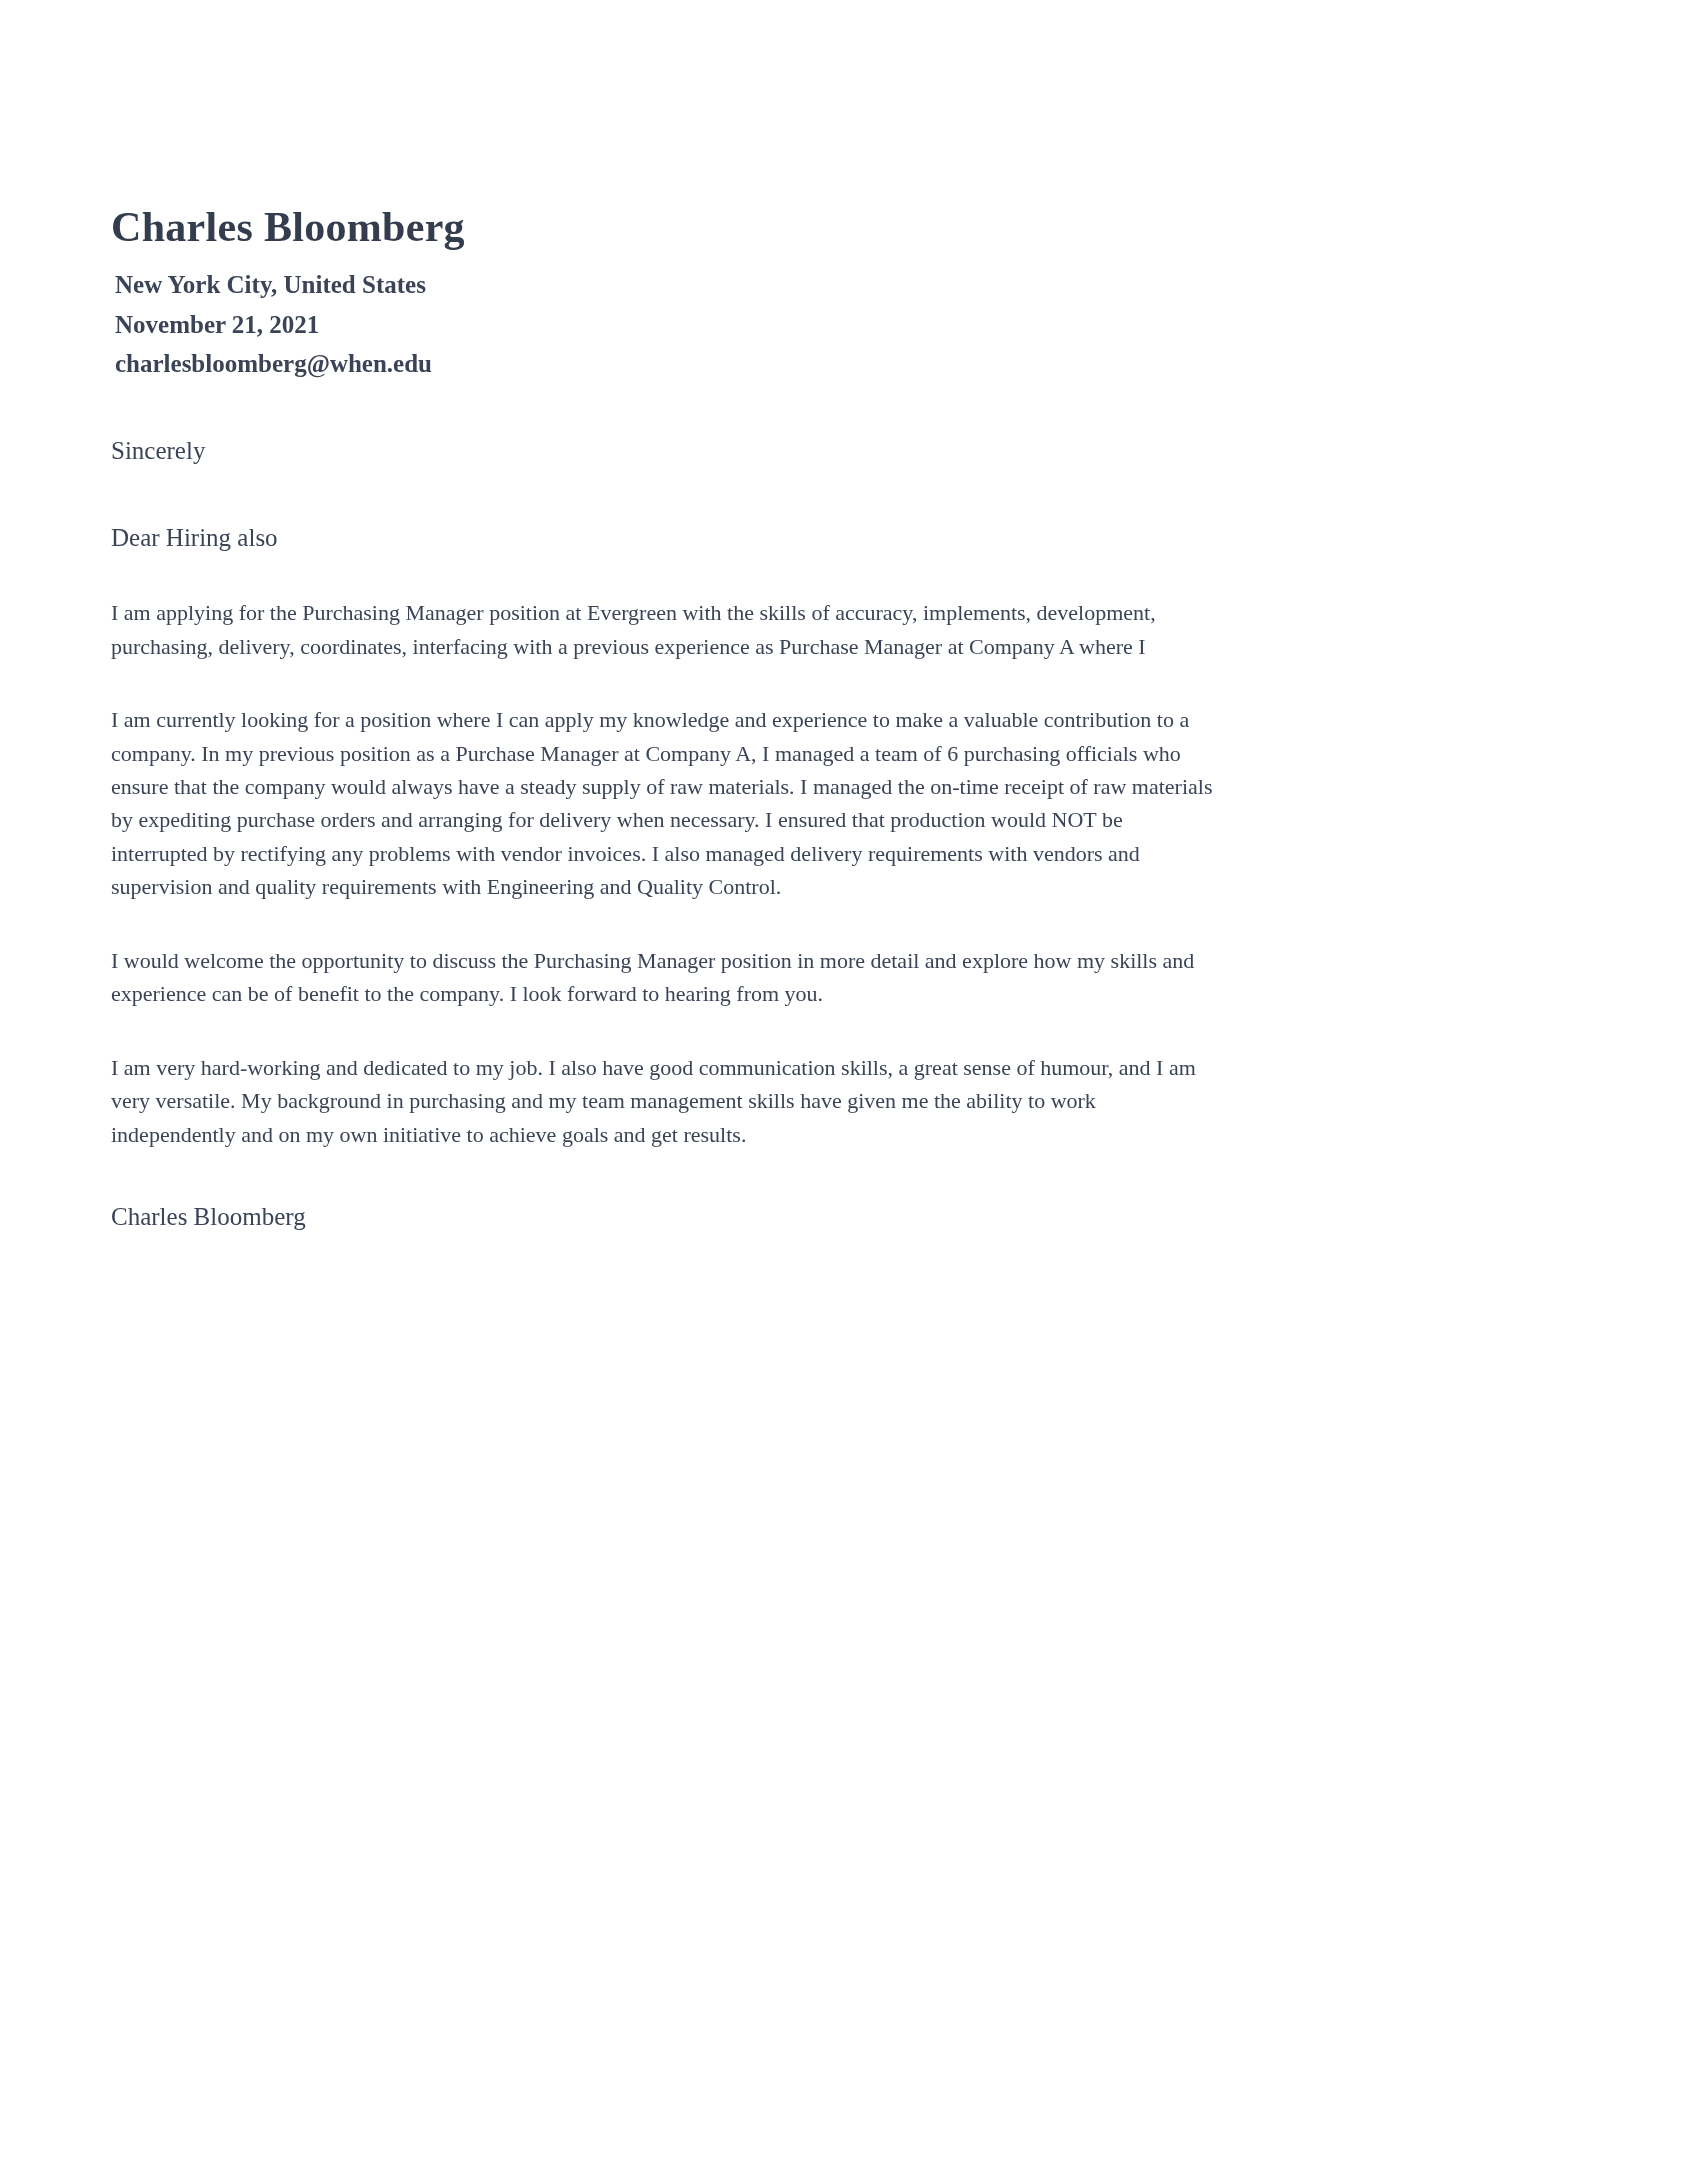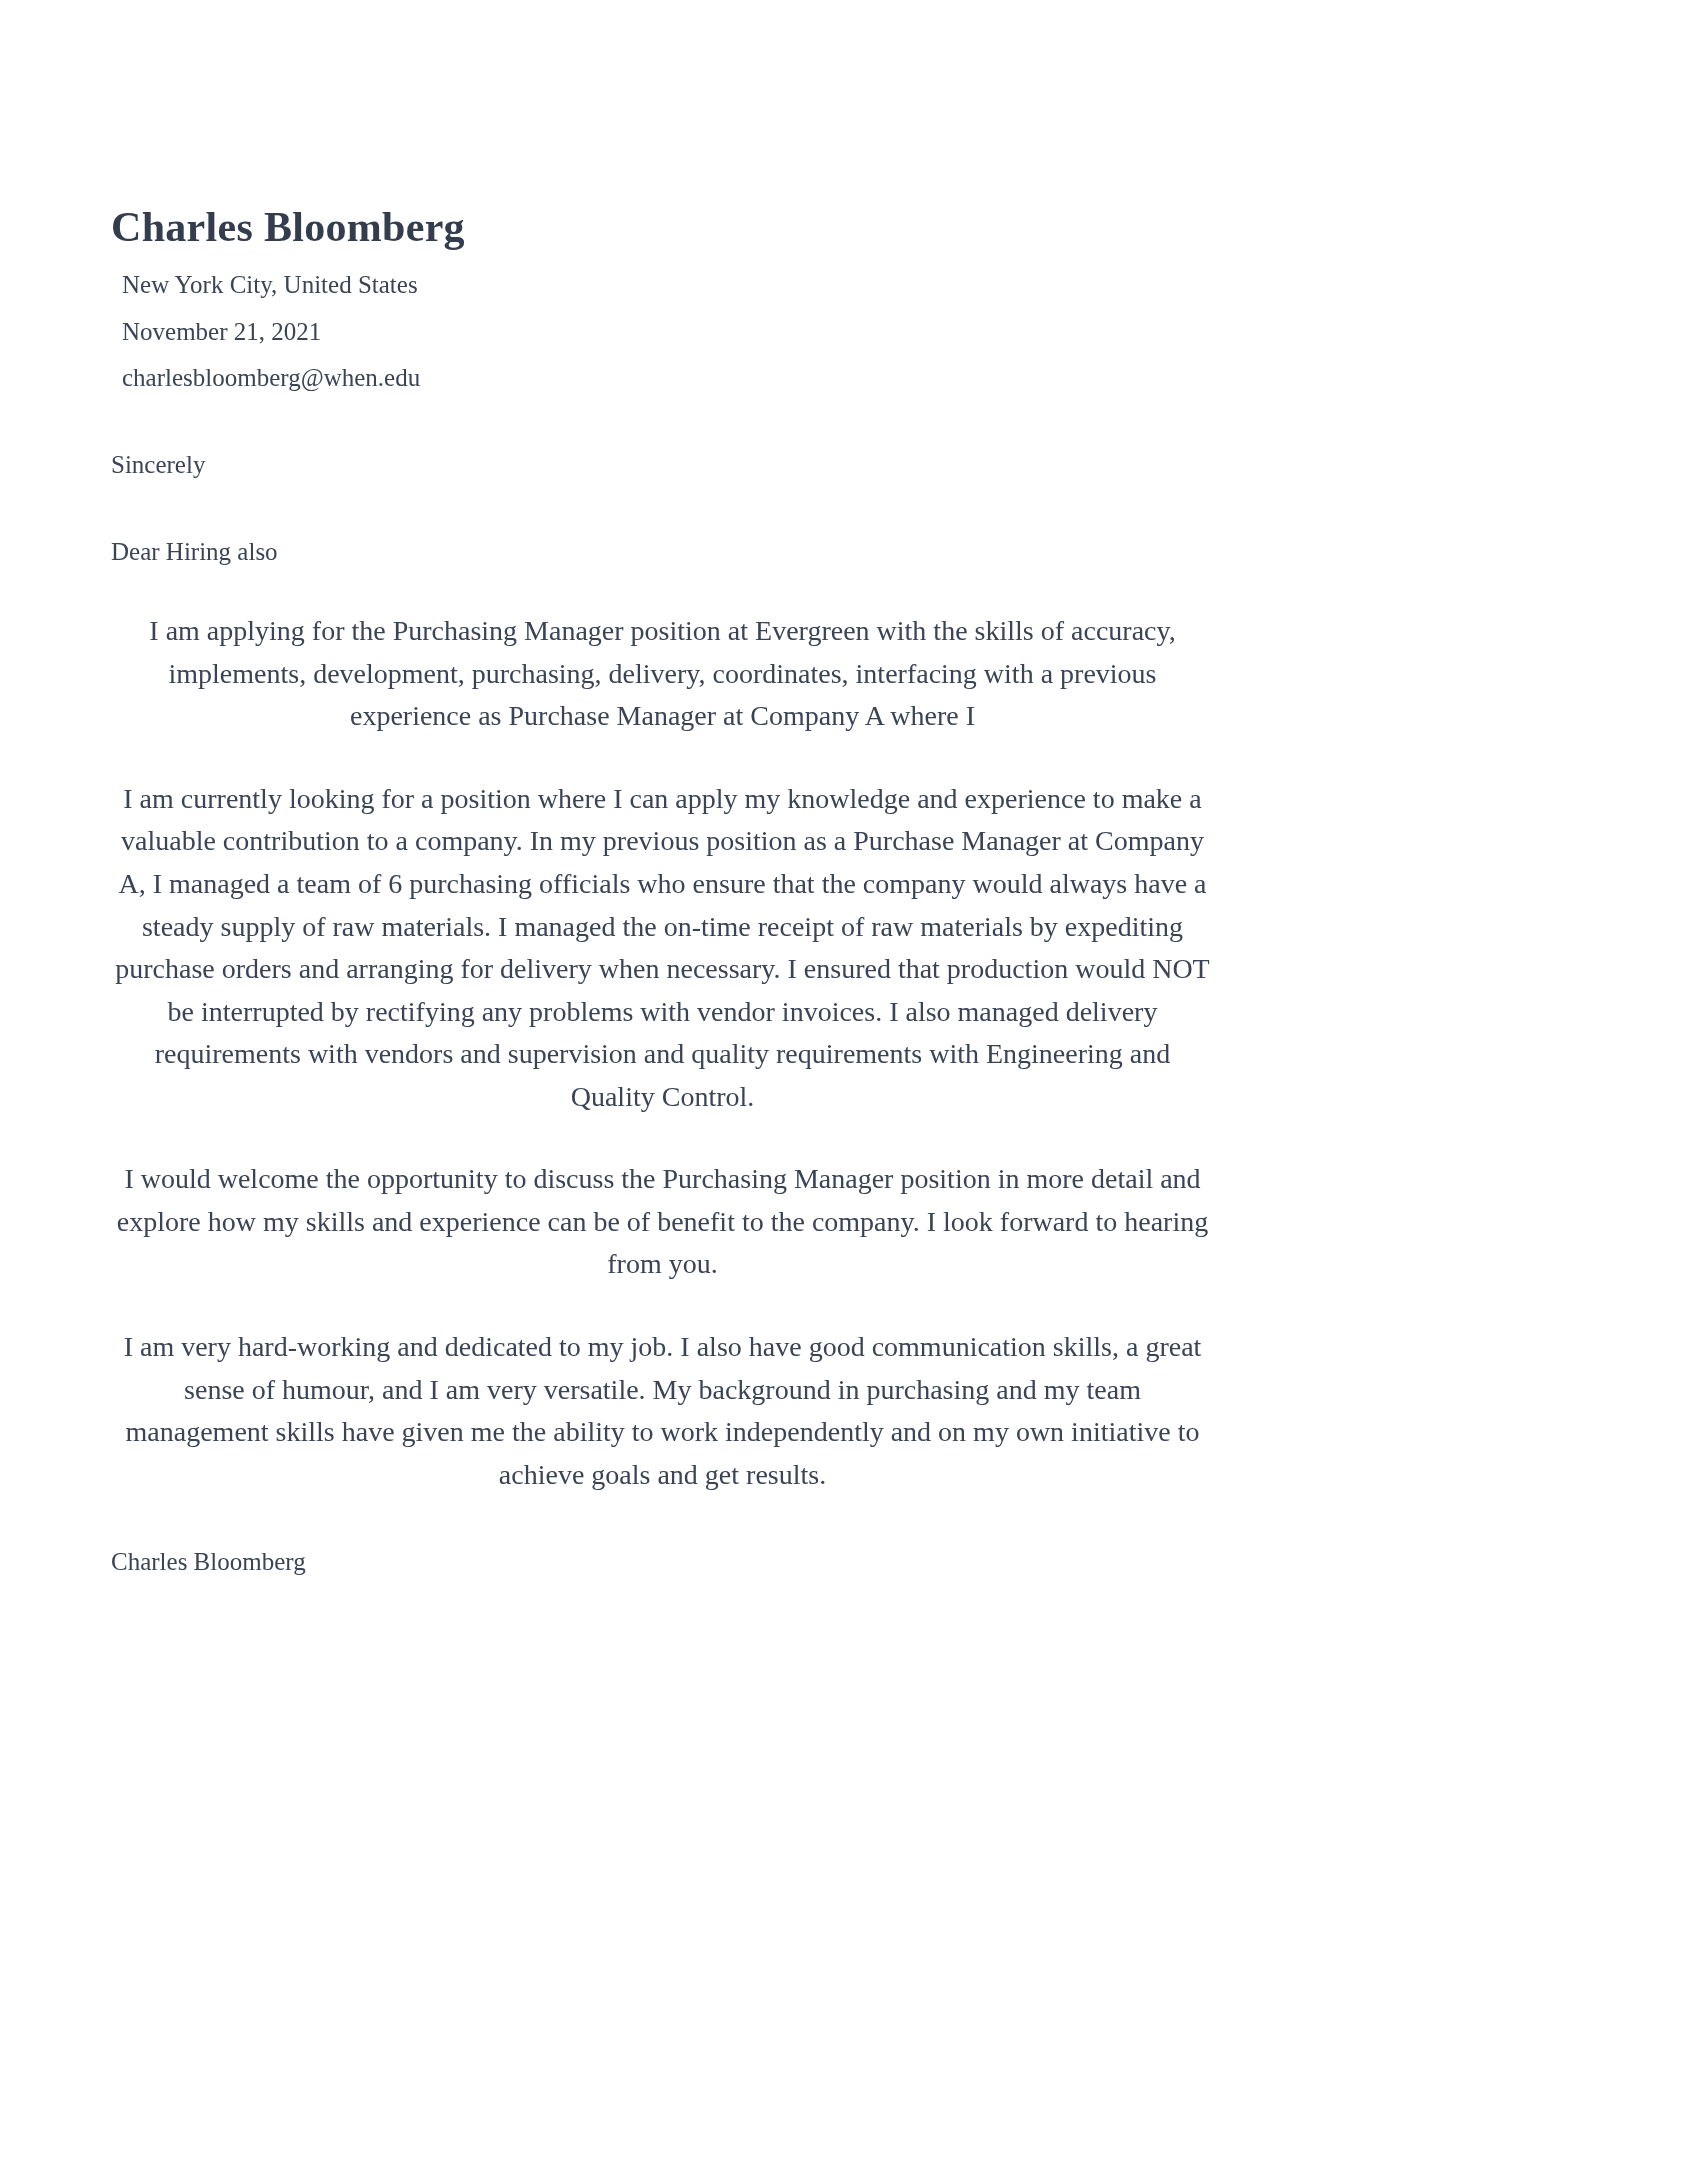--- a/index.html
+++ b/index.html
@@ -28,38 +28,39 @@
     line-height: 1.15;
     margin: 0 0 16px 0;
     color: #333d4d;
   }
   .contact-block {
     font-size: 25px;
     line-height: 1.42;
     margin: 0;
   }
   .contact-line {
-    margin: 11px;
+    margin: 4px;
     white-space: nowrap;
+    font-weight: bold;
   }
   .recipient {
     font-size: 25px;
     line-height: 1.45;
     margin: 51px 0 0 0;
   }
   .salutation {
     font-size: 25px;
     line-height: 1.45;
     margin: 51px 0 0 0;
   }
   .body-paragraph {
-    font-size: 28px;
+    font-size: 22px;
     line-height: 1.52;
     margin: 40px 0 0 0;
-    text-align: center;
+    text-align: left;
   }
   .closing {
     font-size: 25px;
     line-height: 1.45;
     margin: 46px 0 0 0;
   }
   .signature {
     font-size: 25px;
     line-height: 1.45;
     margin: 48px 0 0 0;

